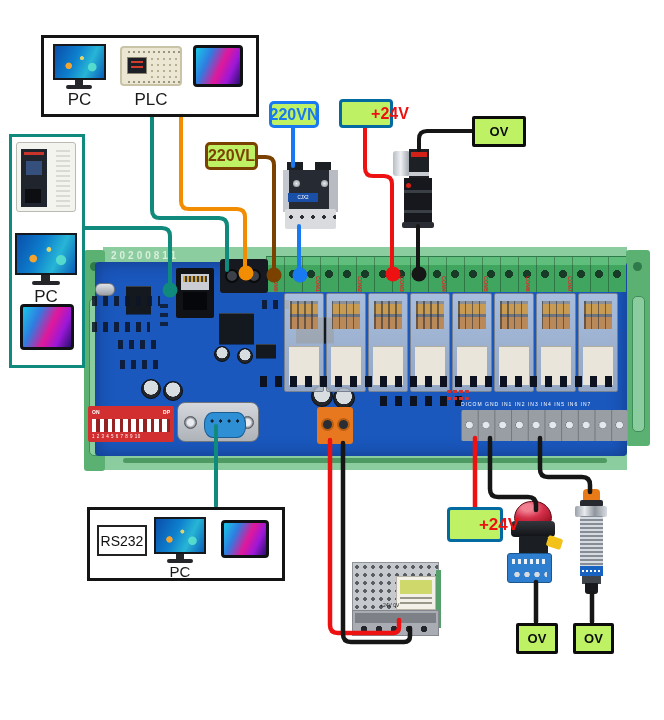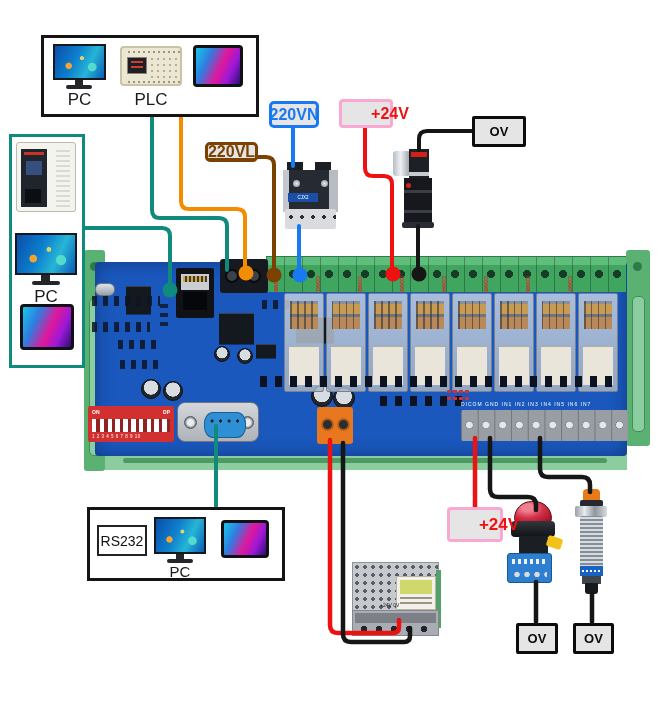--- a/index.html
+++ b/index.html
@@ -1,24 +1,24 @@
 <!DOCTYPE html>
 <html><head>
 <meta charset="utf-8">
 <style>
   html,body{margin:0;padding:0;background:#fff;font-family:"Liberation Sans",sans-serif;}
   .stage{position:relative;width:664px;height:720px;background:#fff;overflow:hidden;}
   .abs{position:absolute;}
   
   .blackbox{border:3px solid #141414;background:#fff;box-sizing:border-box;}
   .tealbox{border:3px solid #0F8A7D;background:#fff;box-sizing:border-box;}
-  .tag{box-sizing:border-box;background:#e5e5e5;display:flex;align-items:center;justify-content:center;font-weight:bold;}
+  .tag{box-sizing:border-box;background:#bef264;display:flex;align-items:center;justify-content:center;font-weight:bold;}
   .tag.blue{border:3px solid #1879F0;color:#1879F0;border-radius:5px;font-size:16px;}
   .tag.brown{border:3px solid #7B4100;color:#7B4100;border-radius:5px;font-size:16px;}
-  .tag.red{border:3px solid #f9a8d4;color:#EE1111;border-radius:4px;font-size:16px;padding-left:48px;}
+  .tag.red{border:3px solid #0369a1;color:#EE1111;border-radius:4px;font-size:16px;padding-left:48px;}
   .tag.black{border:3px solid #0c0c0c;color:#0c0c0c;border-radius:2px;font-size:13px;}
   .small-frame{border:2px solid #222;background:#fff;box-sizing:border-box;display:flex;align-items:center;justify-content:center;font-size:14px;color:#111;}
   .cap-label{font-size:17px;color:#1a1a1a;text-align:center;}
   
   .monitor-screen{background:
       radial-gradient(circle at 28% 62%, rgba(255,166,40,.95) 0 7%, rgba(255,166,40,0) 9%),
       radial-gradient(circle at 55% 38%, rgba(255,224,90,.85) 0 5%, rgba(255,224,90,0) 7%),
       radial-gradient(circle at 76% 66%, rgba(90,225,205,.9) 0 9%, rgba(90,225,205,0) 11%),
       linear-gradient(115deg,#0a4faa 0%,#0d7ecd 40%,#27b5d6 68%,#0a5db8 100%);
       border:2px solid #15181c;box-sizing:border-box;}
@@ -142,20 +142,23 @@
   .sen-band:before{content:"";position:absolute;left:2px;right:2px;top:4px;height:2px;
       background:repeating-linear-gradient(90deg,#fff 0 2px,rgba(0,0,0,0) 2px 4px);}
   .sen-low{background:#40454c;}
   .sen-tip{background:#17191d;border-radius:0 0 3px 3px;}
 </style>
 </head>
 <body>
 
 <div class="stage">
 
+  <div class="abs rail" style="left:103px;top:247px;width:524px;height:19px;z-index:1;">
+    <span class="abs date-code" style="left:8px;top:3px;">20200811</span>
+  </div>
   <div class="abs rail" style="left:103px;top:442px;width:524px;height:28px;z-index:1;">
     <div class="abs rail-slot" style="left:20px;top:7px;width:484px;height:5px;"></div>
     <div class="abs rail-slot" style="left:20px;top:16px;width:484px;height:5px;"></div>
   </div>
   <div class="abs bracket" style="left:84px;top:250px;width:21px;height:221px;z-index:1;">
     <div class="hole" style="left:6px;top:12px;width:9px;height:9px;"></div>
     <div class="slot" style="left:5px;top:48px;width:10px;height:156px;"></div>
   </div>
   <div class="abs bracket" style="left:626px;top:250px;width:24px;height:196px;z-index:1;">
     <div class="hole" style="left:7px;top:12px;width:9px;height:9px;"></div>
@@ -360,21 +363,21 @@
     <div class="abs monitor-screen" style="left:64px;top:7px;width:52px;height:37px;"></div>
     <div class="abs monitor-neck" style="left:86px;top:44px;width:8px;height:5px;"></div>
     <div class="abs monitor-base" style="left:77px;top:49px;width:26px;height:4px;"></div>
     <span class="abs cap-label" style="left:64px;top:53px;width:52px;font-size:15px;">PC</span>
     <div class="abs tablet" style="left:131px;top:10px;width:48px;height:38px;"></div>
   </div>
 
   <div class="abs tag blue" style="left:269px;top:101px;width:50px;height:27px;z-index:4;">
     <span>220VN</span>
   </div>
-  <div class="abs tag brown" style="left:205px;top:142px;width:53px;height:20px;z-index:4;text-decoration:underline;">
+  <div class="abs tag brown" style="left:205px;top:142px;width:53px;height:28px;z-index:4;">
     <span>220VL</span>
   </div>
   <div class="abs tag red" style="left:339px;top:99px;width:53px;height:29px;z-index:4;">
     <span>+24V</span>
   </div>
   <div class="abs tag black" style="left:472px;top:116px;width:54px;height:31px;z-index:4;">
     <span>OV</span>
   </div>
   <div class="abs tag red" style="left:447px;top:507px;width:56px;height:35px;font-size:17px;z-index:4;">
     <span>+24V</span>

